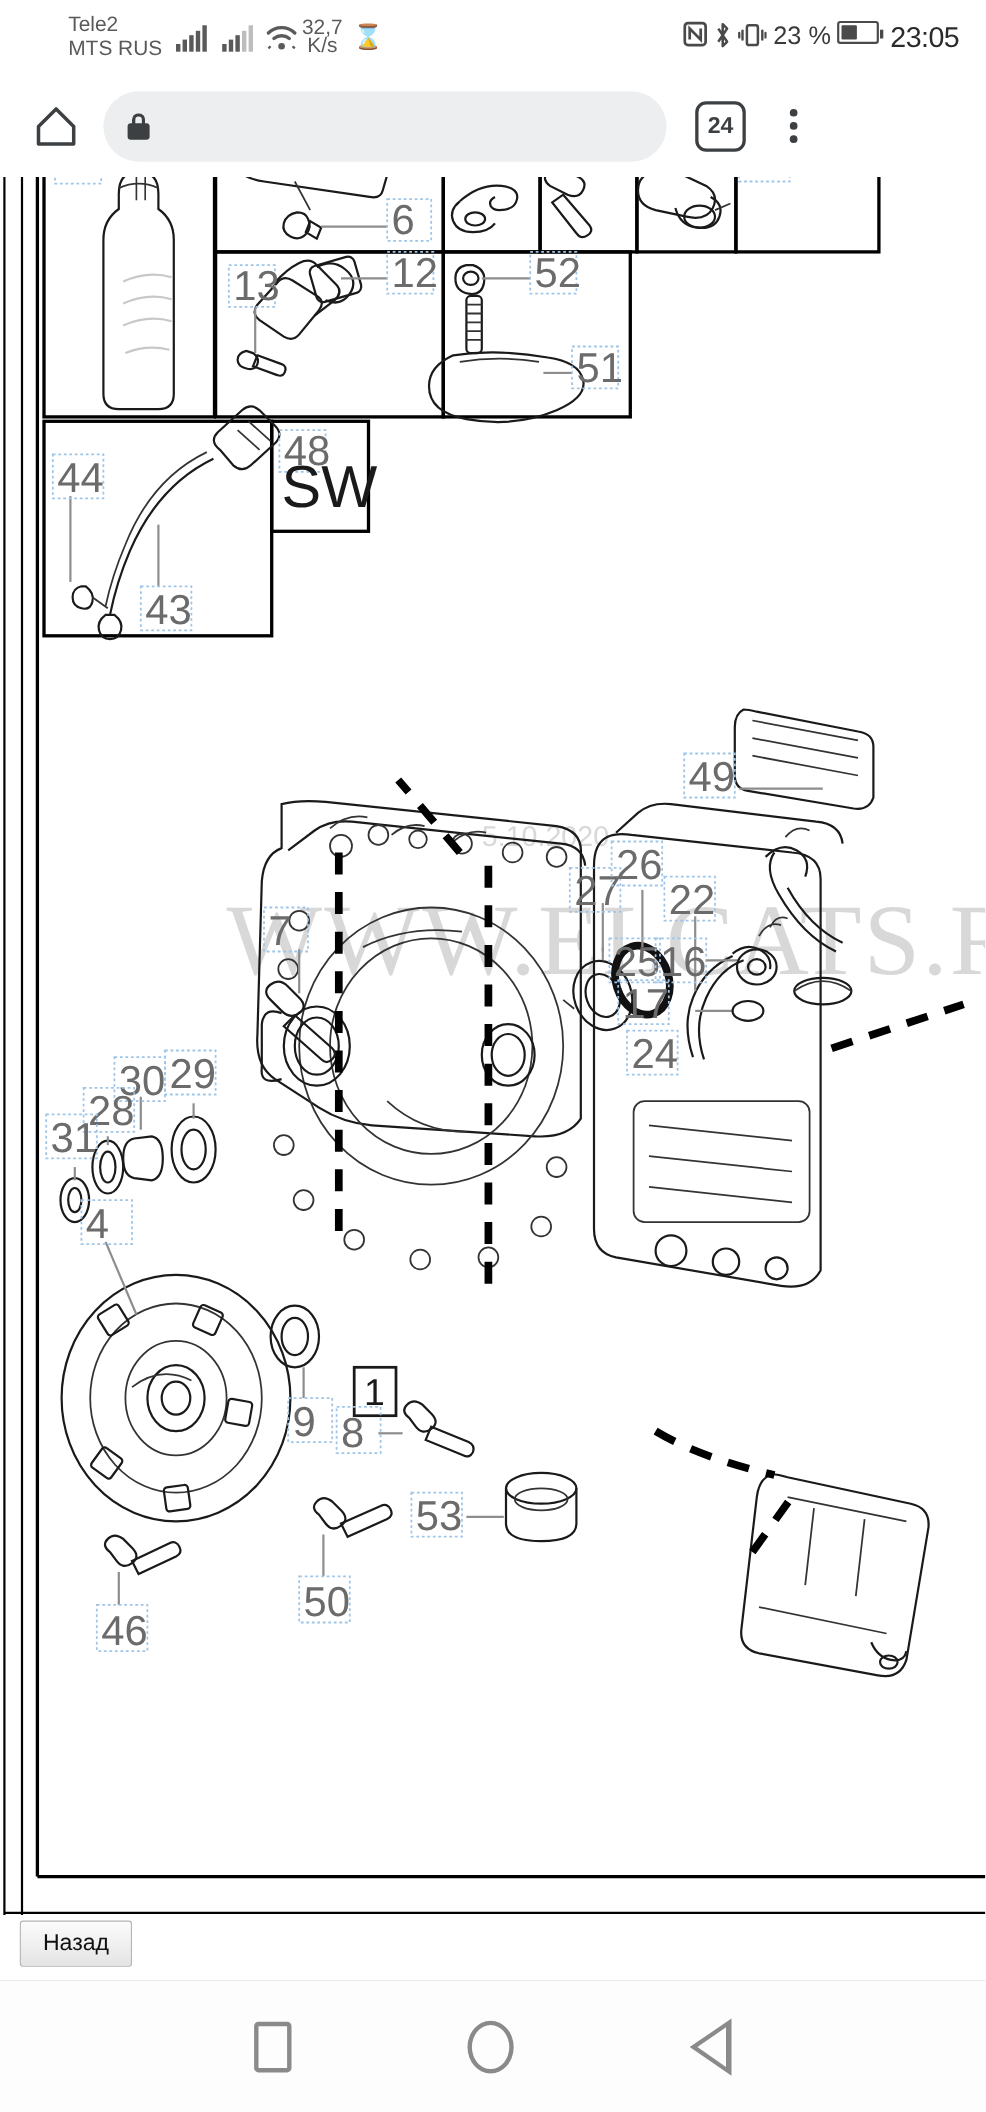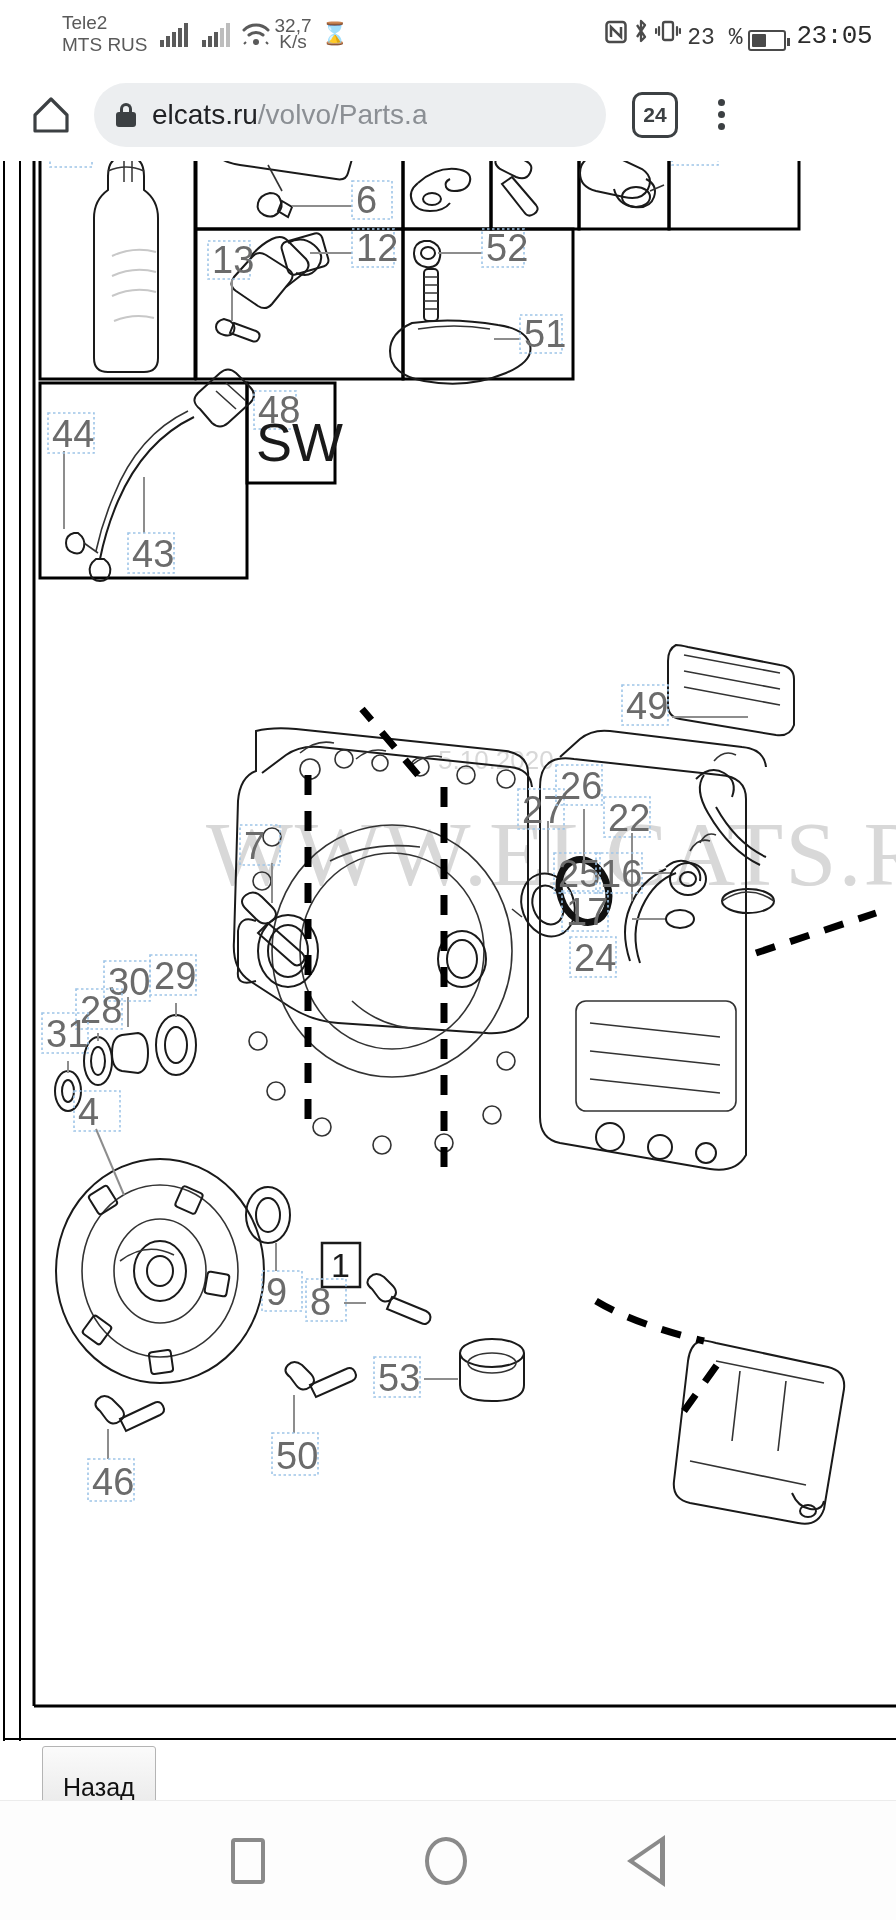--- a/index.html
+++ b/index.html
@@ -22,21 +22,21 @@
   .carriers div { white-space: nowrap; }
   .sig { display: flex; align-items: flex-end; height: 26px; margin-left: 12px; }
   .sig i { display: block; width: 4px; margin-right: 2px; background: #5a5a5a; }
   .sig i:nth-child(1){height:7px} .sig i:nth-child(2){height:11px}
   .sig i:nth-child(3){height:15px} .sig i:nth-child(4){height:19px}
   .sig i:nth-child(5){height:24px}
   .sig.dim i:nth-child(4), .sig.dim i:nth-child(5){ background:#bdbdbd; }
   .wifi { margin-left: 10px; width: 28px; height: 26px; position: relative; }
   .spd { font-size: 19px; line-height: 16px; margin-left: 5px; color:#5a5a5a; text-align:center;}
   .hourglass { margin-left: 10px; font-size: 22px; line-height: 22px; color: #4a4a4a; }
-  .sb-right { position: absolute; right: 24px; display: flex; align-items: flex-end; gap: 6px; font-family: Liberation Mono, monospace; }
+  .sb-right { position: absolute; right: 24px; display: flex; align-items: flex-start; gap: 6px; }
   .sb-ic { font-size: 22px; color: #4a4a4a; line-height: 24px; }
   .batt-pct { font-size: 23px; color: #3a3a3a; }
   .batt { width: 38px; height: 21px; border: 2.5px solid #4a4a4a; border-radius: 3px;
           position: relative; display: flex; align-items: center; }
   .batt::after { content:""; position:absolute; right:-6px; top:6px; width:3px; height:8px; background:#4a4a4a;}
   .batt span { display:block; width: 14px; height: 13px; background:#4a4a4a; margin-left:2px; border-radius:1px;}
   .clock { font-size: 26px; color: #2b2b2b; margin-left: 4px; letter-spacing: -0.5px;}
 
   
   .browserbar {
@@ -67,22 +67,22 @@
   
   .page {
     position: absolute; top: 161px; left: 0; width: 896px; height: 1639px;
     background: #ffffff; overflow: hidden;
   }
   .diagram-wrap { position:absolute; top:0; left:0; width:896px; height:1600px; }
   .diagram-svg { position:absolute; top:0; left:0; }
 
   
   .nazad {
-    position: absolute; left: 42px; top: 1585px;
-    padding: 26px 20px; font-size: 25px; color:#111;
+    position: absolute; left: 18px; top: 1585px;
+    padding: 8px 20px; font-size: 21px; color:#111;
     background: linear-gradient(#fbfbfb,#e4e4e4);
     border: 1px solid #b4b4b4; border-radius: 3px;
     font-family: "Liberation Sans", sans-serif;
   }
 
   
   .navbar {
     position: absolute; bottom: 0; left: 0; width: 896px; height: 120px;
     background: #fdfdfd; border-top: 1px solid #ececec;
     display: flex; align-items: center; justify-content: center; gap: 160px;
@@ -165,23 +165,20 @@
     <div class="home-btn">
       <svg width="44" height="44" viewBox="0 0 44 44">
         <path d="M22 6 L38 22 L38 38 L6 38 L6 22 Z" stroke="#3c4043" stroke-width="3.2" fill="none" stroke-linejoin="round"></path>
       </svg>
     </div>
     <div class="omnibox">
       <span class="lock">
         <span class="shack"></span>
           <span class="body"></span>
       </span>
-      <span class="url">
-        <span class="dom">elcats.ru</span><span class="path">/volvo/Parts.a</span>
-      </span>
     </div>
     <div class="tabs-btn">
       <span>24</span>
     </div>
     <div class="menu-btn">
       <i></i>
         <i></i>
         <i></i>
     </div>
   </div>

